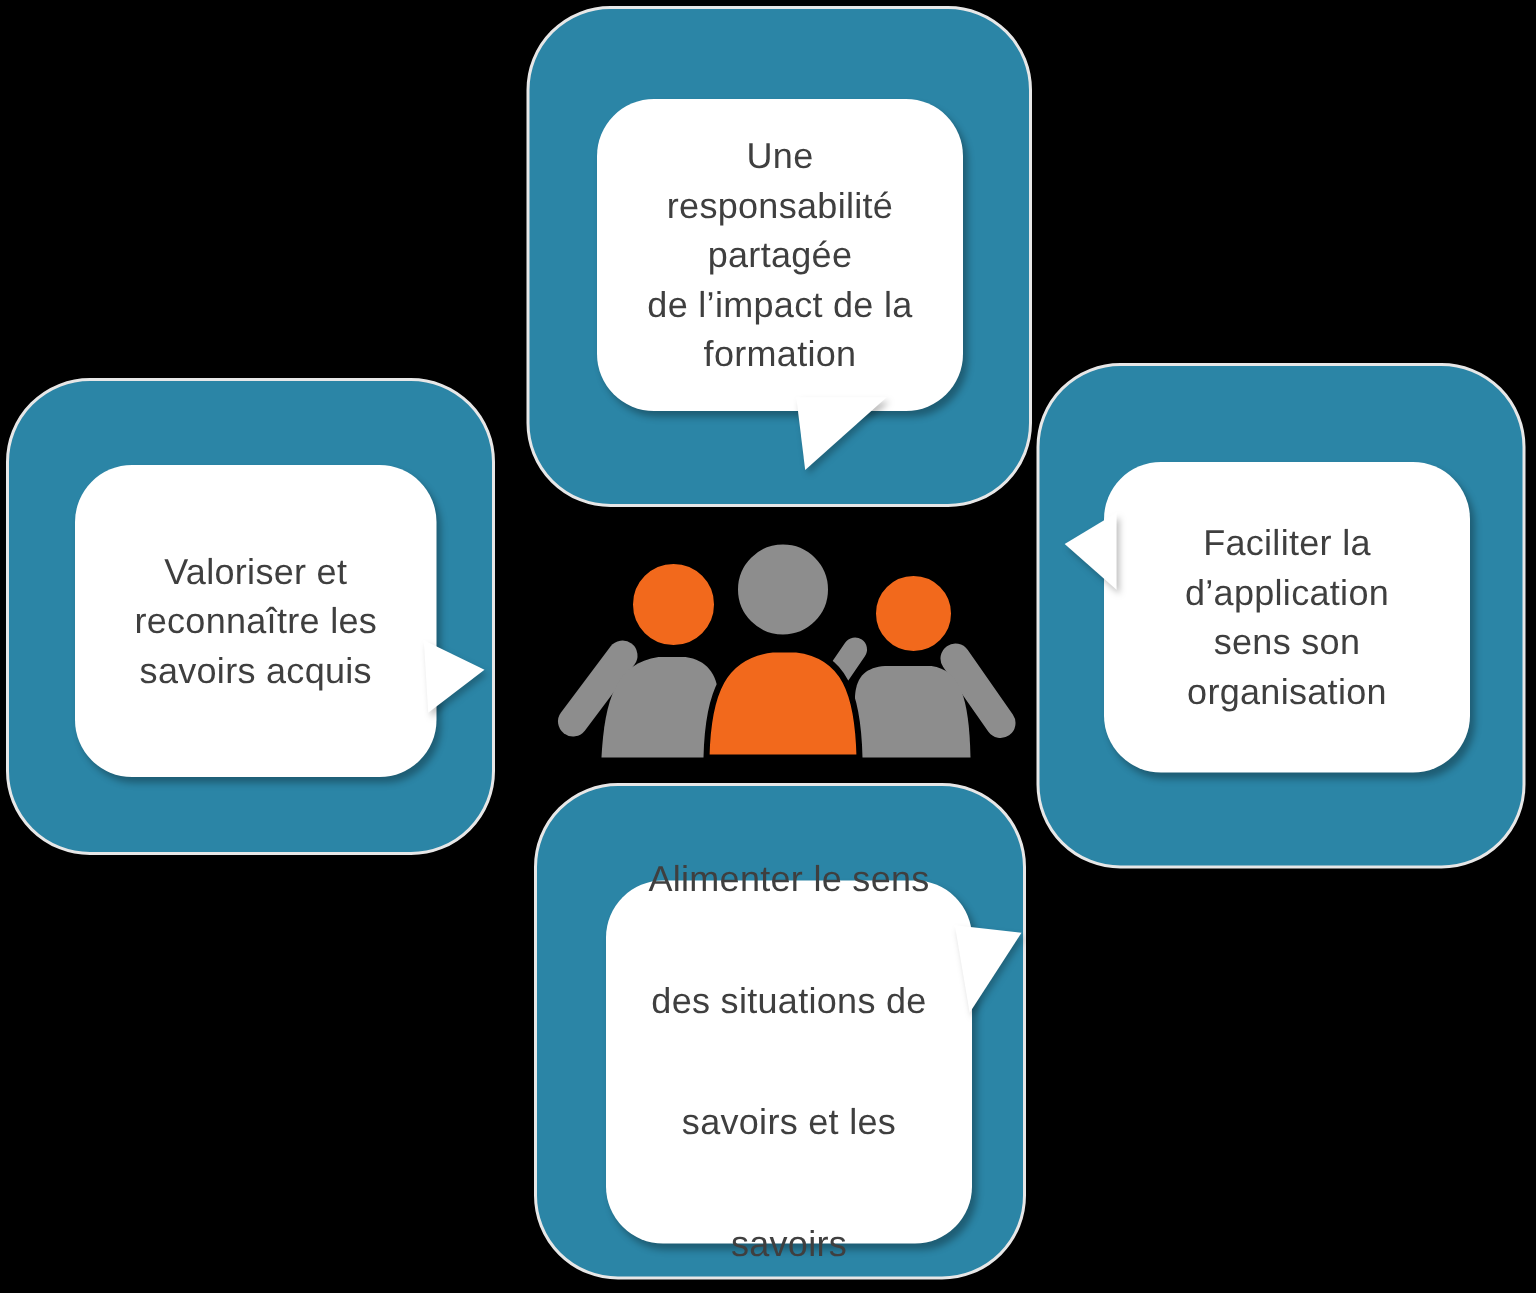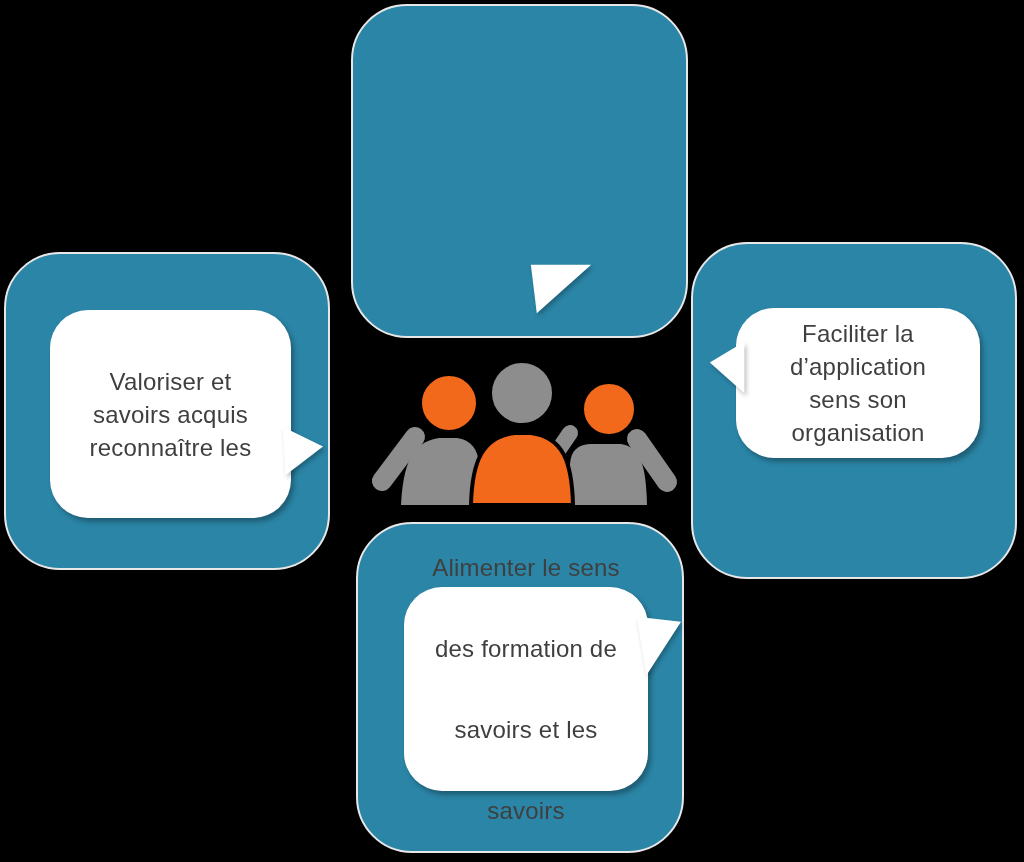--- a/index.html
+++ b/index.html
@@ -39,22 +39,22 @@
     text-align: center;
     color: #3f3f3f;
     font-size: 24px;
     line-height: 33px;
     font-weight: 300;
     letter-spacing: 0.2px;
     z-index: 1;
   }
   .bubble-top    { left: 45px; top: 60px; width: 244px; height: 208px; }
   .bubble-left   { left: 44px; top: 56px; width: 241px; height: 208px; }
-  .bubble-right  { left: 43px; top: 64px; width: 244px; height: 150px; }
-  .bubble-bottom { left: 46px; top: 63px; width: 244px; height: 204px; gap: 48px; }
+  .bubble-right  { left: 43px; top: 64px; width: 244px; height: 207px; }
+  .bubble-bottom { left: 46px; top: 63px; width: 244px; height: 242px; gap: 48px; }
 
   .tail {
     position: absolute;
     left: 0; top: 0;
     width: 100%; height: 100%;
     pointer-events: none;
     z-index: 2;
     filter: drop-shadow(2px 3px 2px rgba(0,0,0,0.25));
   }
 
@@ -65,30 +65,37 @@
     width: 320px;
     height: 160px;
   }
 </style>
 </head>
 <body>
 
 <div class="canvas">
 
   <div class="card card-top">
+    <div class="bubble bubble-top">
+      <div>Une</div>
+      <div>responsabilité</div>
+      <div>partagée</div>
+      <div>de l’impact de la</div>
+      <div>formation</div>
+    </div>
     <svg class="tail" viewBox="0 0 337 334">
       <polygon points="180,262 241,262 186,311" fill="#ffffff"></polygon>
     </svg>
   </div>
 
   <div class="card card-left">
     <div class="bubble bubble-left">
       <div>Valoriser et</div>
+      <div>reconnaître les</div>
       <div>savoirs acquis</div>
-      <div>reconnaître les</div>
     </div>
     <svg class="tail" viewBox="0 0 326 318">
       <polygon points="280,175 321,195 283,224" fill="#ffffff"></polygon>
     </svg>
   </div>
 
   <div class="card card-right">
     <div class="bubble bubble-right">
       <div>Faciliter la</div>
       <div>d’application</div>
@@ -96,21 +103,21 @@
       <div>organisation</div>
     </div>
     <svg class="tail" viewBox="0 0 326 337">
       <polygon points="52,99 17,120 52,151" fill="#ffffff"></polygon>
     </svg>
   </div>
 
   <div class="card card-bottom">
     <div class="bubble bubble-bottom">
       <div>Alimenter le sens</div>
-      <div>des formation de</div>
+      <div>des situations de</div>
       <div>savoirs et les</div>
       <div>savoirs</div>
     </div>
     <svg class="tail" viewBox="0 0 328 331">
       <polygon points="282,94 327,99 292,153" fill="#ffffff"></polygon>
     </svg>
   </div>
 
   <svg class="people" viewBox="0 0 320 160">
 

